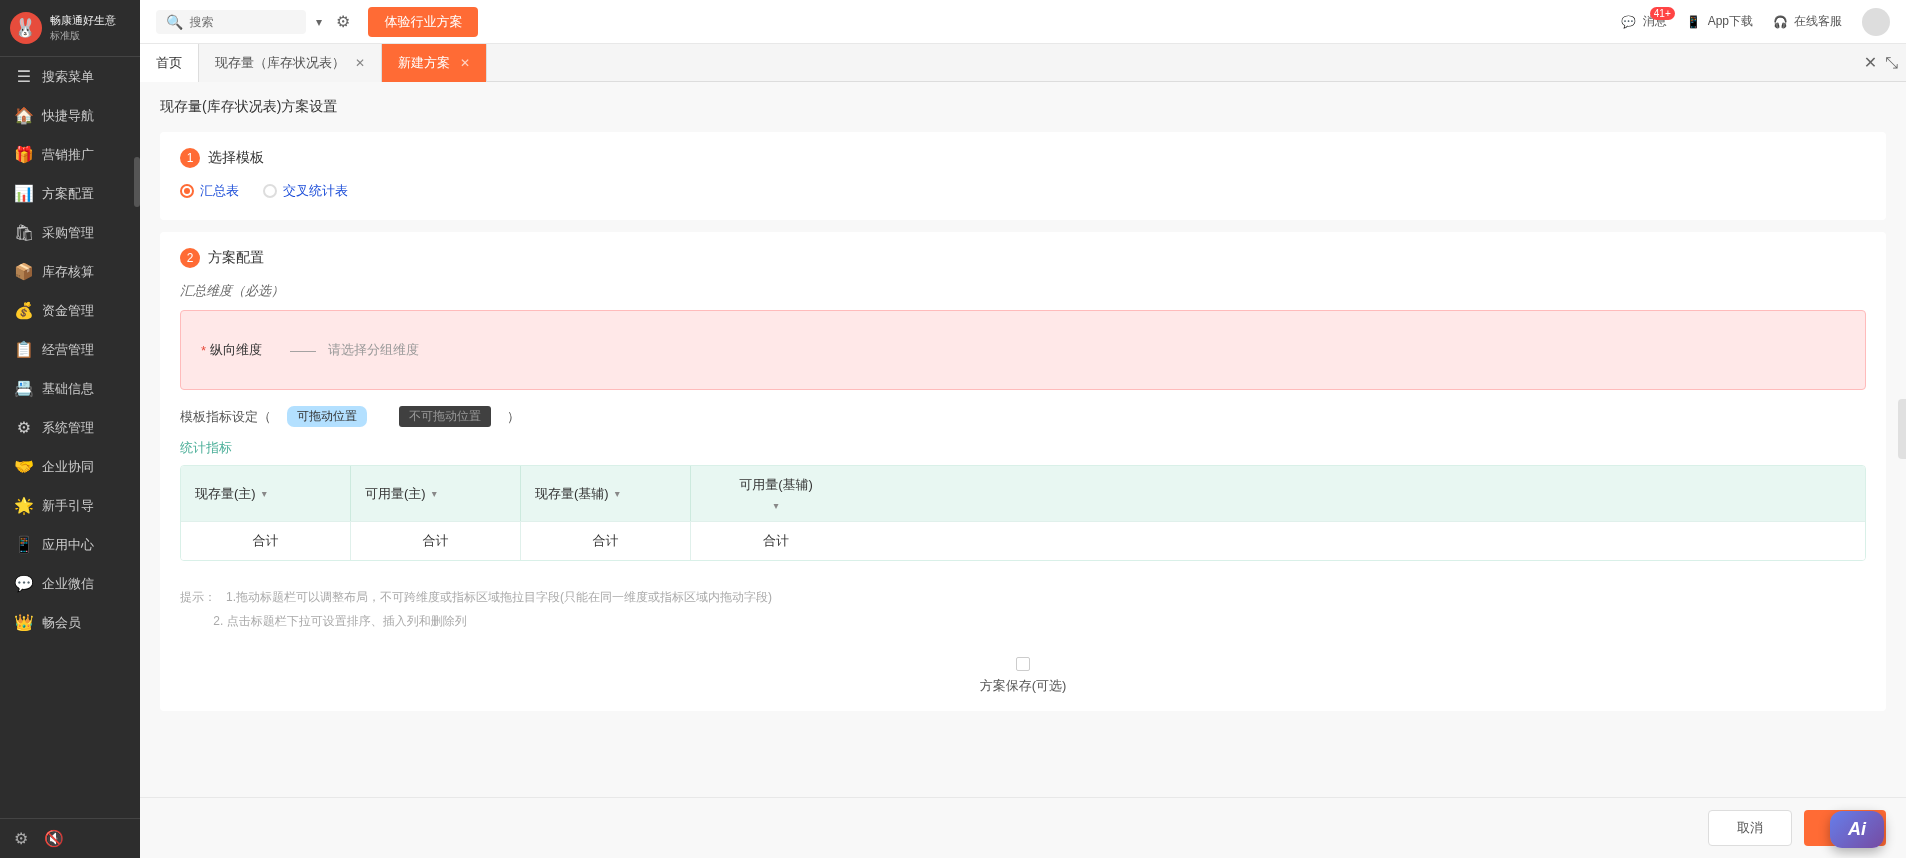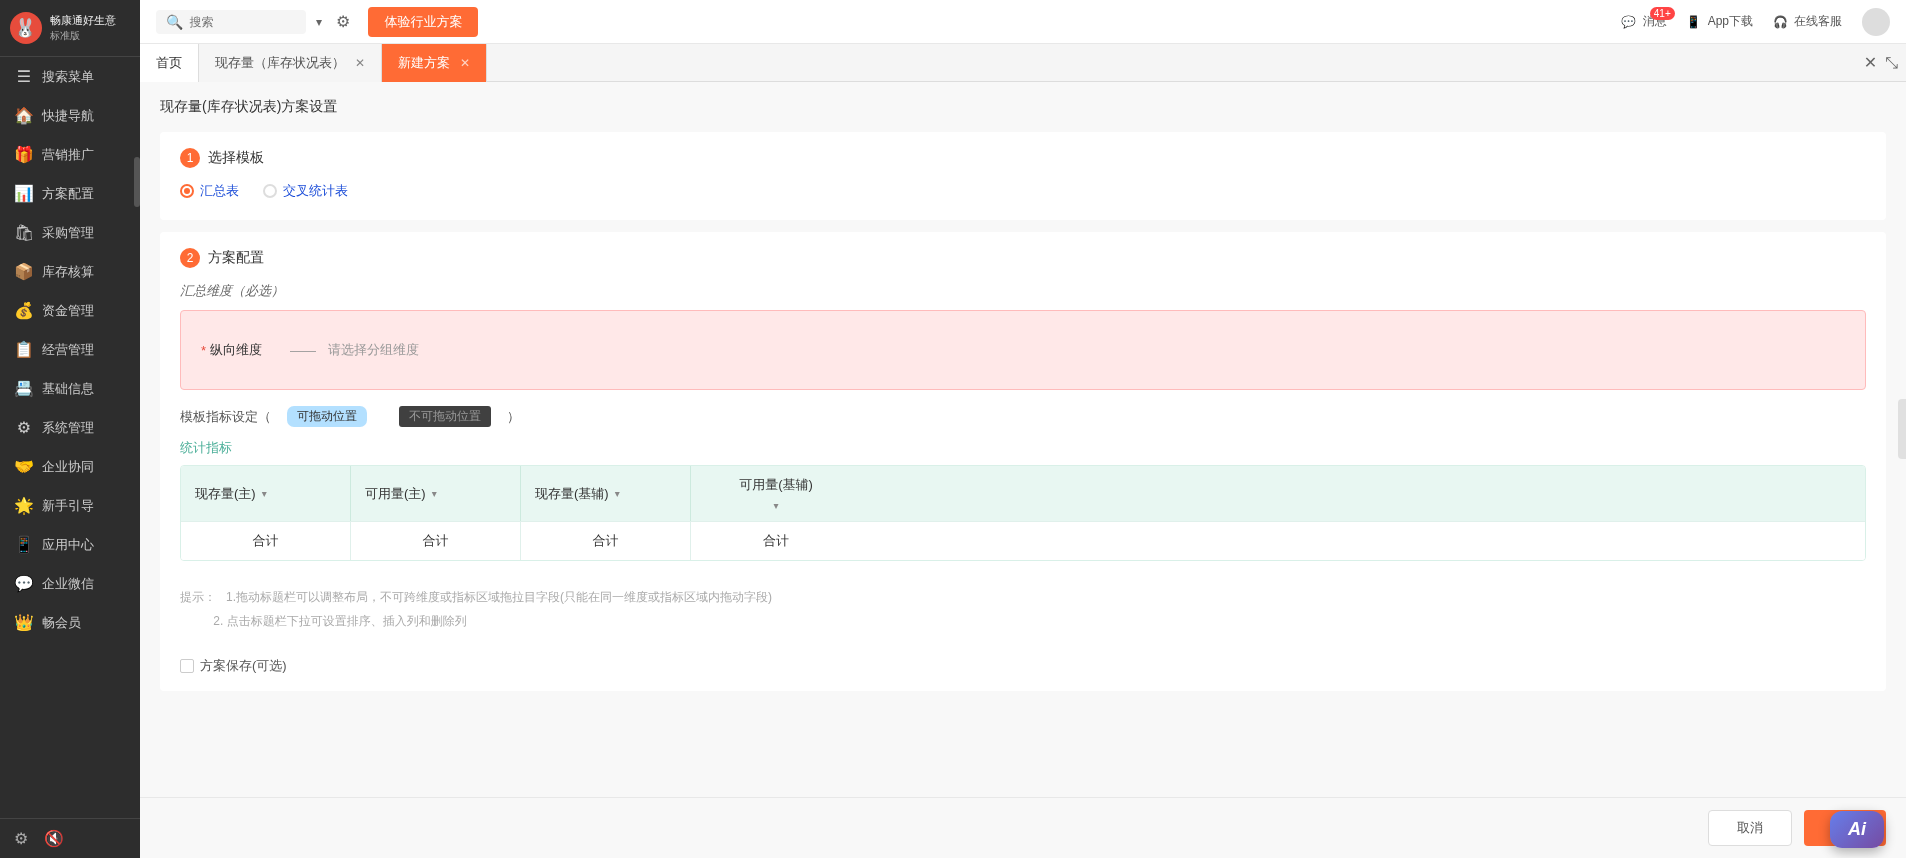--- a/index.html
+++ b/index.html
@@ -687,21 +687,21 @@
           <p class="tip-text">
             <span>提示：&nbsp;&nbsp;</span>
             <span>1.拖动标题栏可以调整布局，不可跨维度或指标区域拖拉目字段(只能在同一维度或指标区域内拖动字段)</span>
           </p>
           <p class="tip-text">
             <span>&nbsp;&nbsp;&nbsp;&nbsp;&nbsp;&nbsp;&nbsp;&nbsp;&nbsp;</span>
             <span>2. 点击标题栏下拉可设置排序、插入列和删除列</span>
           </p>
         </div>
 
-        <div class="save-option" style="margin-top: 24px;">
+        <div class="save-option" style="margin-top: 24px; flex-direction: column;">
           <div class="save-checkbox"></div>
           <span>方案保存(可选)</span>
         </div>
       </div>
 
     </div>
 
     <div class="bottom-bar">
       <button class="btn-cancel">取消</button>
       <button class="btn-query">查询</button>

